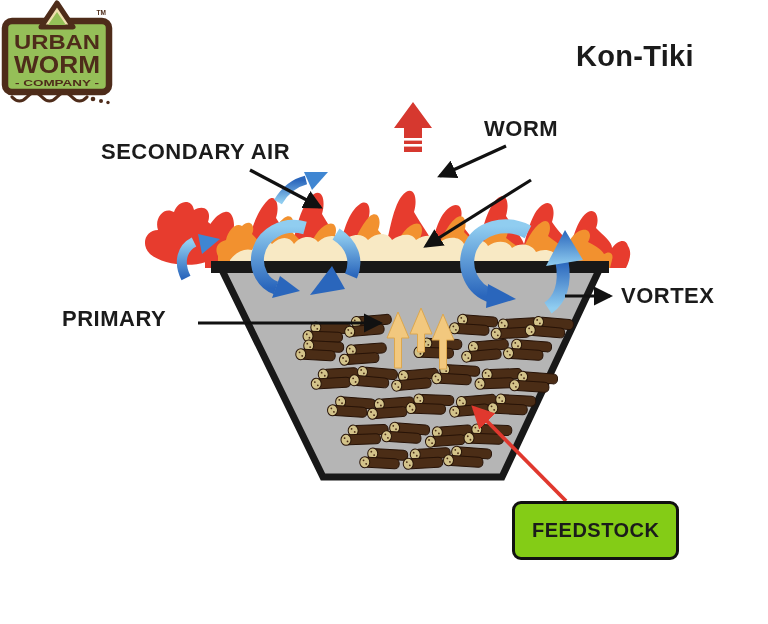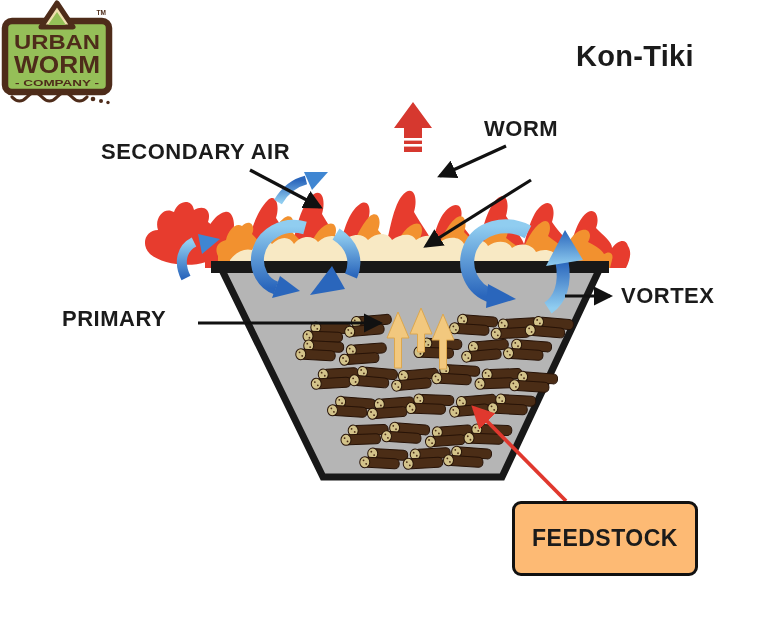--- a/index.html
+++ b/index.html
@@ -3,22 +3,22 @@
 <meta charset="utf-8">
 <style>
   html,body{margin:0;padding:0;background:#fff;}
   .stage{position:relative;width:768px;height:624px;background:var(--background,#fff);overflow:hidden;
          font-family:"Liberation Sans",sans-serif;}
   .stage svg{position:absolute;left:0;top:0;}
   .lbl{position:absolute;font-weight:700;font-size:22px;letter-spacing:.5px;color:var(--label-ink,#1b1b1b);
        white-space:nowrap;}
   .title{position:absolute;left:576px;top:40px;font-weight:700;font-size:29px;letter-spacing:.3px;
          color:var(--label-ink,#1b1b1b);white-space:nowrap;}
-  .feedbox{position:absolute;left:512px;top:501px;border:3.5px solid #111;border-radius:9px;background:#fdba74;
-           padding:21px 17px;font-weight:700;font-size:23px;letter-spacing:.5px;color:var(--label-ink,#1b1b1b);}
+  .feedbox{position:absolute;left:512px;top:501px;border:3.5px solid #111;border-radius:9px;background:#84cc16;
+           padding:15px 17px;font-weight:700;font-size:20px;letter-spacing:.5px;color:var(--label-ink,#1b1b1b);}
   .logo-svg{position:absolute;left:94px;top:426px;}
   .logo-txt{font-family:"Liberation Sans",sans-serif;font-weight:700;fill:var(--logo-brown,#4e2c1a);}
 </style>
 </head>
 <body>
 
 <div class="stage">
 
   <svg width="768" height="624" viewBox="0 0 768 624">
     <defs>

